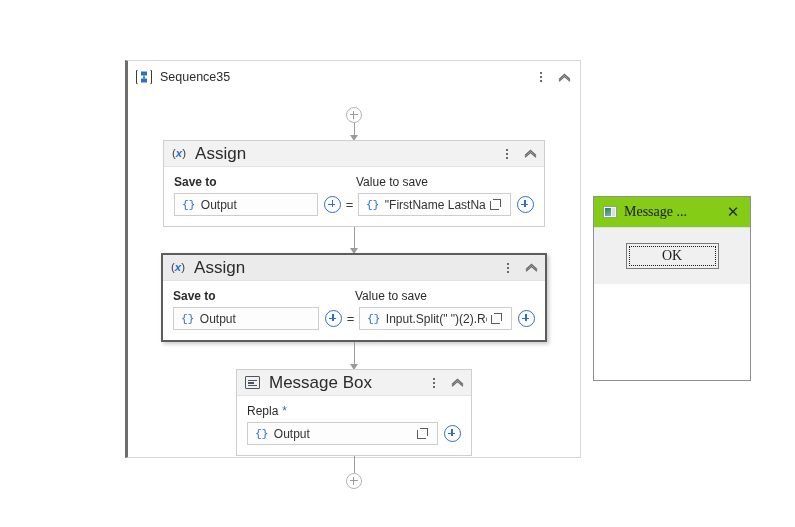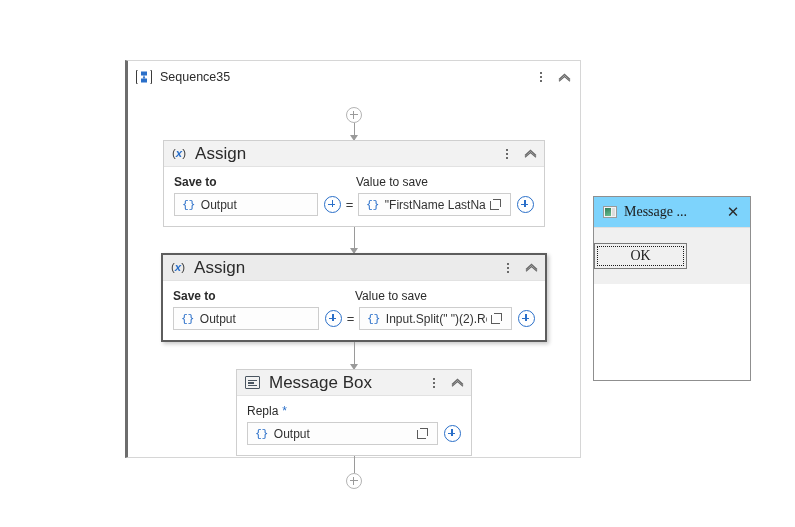--- a/index.html
+++ b/index.html
@@ -271,21 +271,21 @@
     border: 1px solid #8f8f8f;
     box-sizing: border-box;
     font-family: "Liberation Serif", serif;
   }
   .dlg-titlebar {
     height: 30px;
     display: flex;
     align-items: center;
     padding: 0 6px 0 9px;
     box-sizing: border-box;
-    background: #7dd3fc;
+    background: #84cc16;
   }
   .dlg-app-icon {
     width: 14px; height: 12px;
     border: 1px solid #9a9a9a;
     background: #f3f3f3;
     position: relative;
     box-sizing: border-box;
     flex: 0 0 auto;
   }
   .dlg-app-icon i {
@@ -325,21 +325,21 @@
   .dlg-message {
     font-size: 14px;
     color: #1b1b1b;
   }
   .dlg-footer {
     height: 56px;
     background: #f0f0f0;
     border-top: 1px solid #dfdfdf;
     display: flex;
     align-items: center;
-    justify-content: flex-start;
+    justify-content: center;
   }
   .dlg-ok {
     width: 93px;
     height: 26px;
     background: #f0f0f0;
     border: 1.6px solid #7a7a7a;
     display: flex;
     align-items: center;
     justify-content: center;
     font-size: 14px;

